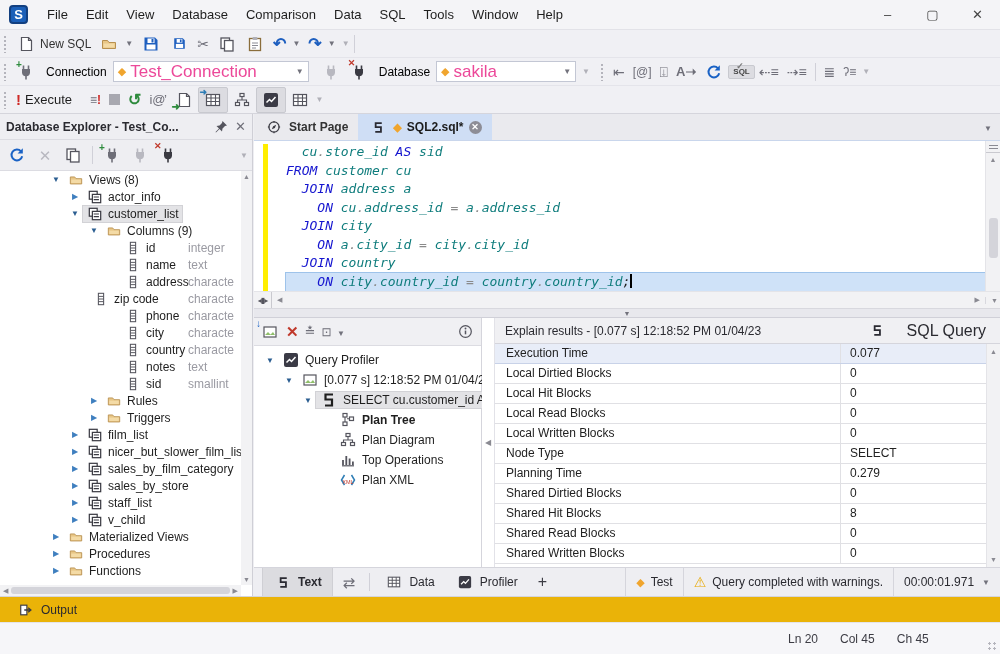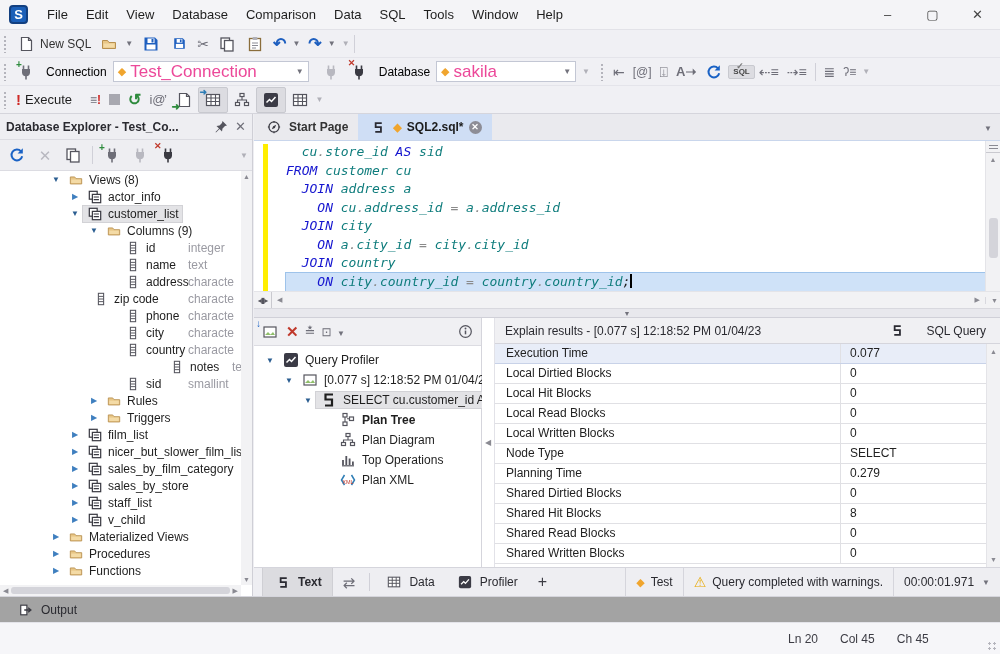--- a/index.html
+++ b/index.html
@@ -115,21 +115,21 @@
   .prof-tree { flex:1; background:#fff; padding-top:4px; }
   .prow { height:20px; display:flex; align-items:center; white-space:nowrap; }
   .prow.selected .lbl-box { background:#e3e3e6; outline:1px solid #d2d2d6; }
   .prow .ico { width:20px; height:18px; }
   .collapse-strip { width:13px; display:flex; align-items:center; justify-content:center;
                     background:#fff; border-right:1px solid #e2e2e8; color:#8a8a92; font-size:8px; }
   .explain-pane { flex:1; display:flex; flex-direction:column; overflow:hidden; }
   .explain-header { height:26px; background:#f0f0f3; border-bottom:1px solid #d5d5dc;
                     display:flex; align-items:center; padding:0 10px; }
   .explain-title { font-size:12px; color:#2a2a30; flex:1; }
-  .sqlquery-btn { display:flex; align-items:center; gap:19px; font-size:12px; color:#2a2a30; padding-right:4px; }
+  .sqlquery-btn { display:flex; align-items:center; gap:19px; font-size:16px; color:#2a2a30; padding-right:4px; }
   .xtable { flex:1; position:relative; overflow:hidden; background:#fff; }
   .xrows { position:absolute; inset:0 14px 0 0; }
   .xrow { height:20px; display:flex; border-bottom:1px solid #e0e0e4; font-size:12px; color:#222; }
   .xrow.selected { background:#e8edf8; border-bottom:1px solid #c8d2e8; }
   .xlabel { width:345px; padding:2px 0 0 11px; }
   .xval { flex:1; border-left:1px solid #e0e0e4; padding:2px 0 0 9px; }
   .x-vscroll { position:absolute; top:0; right:0; bottom:0; width:14px; background:#f2f2f4;
                border-left:1px solid #e4e4e8; display:flex; flex-direction:column; align-items:center;
                justify-content:space-between; font-size:7px; color:#8a8a92; padding:4px 0; }
 
@@ -138,21 +138,21 @@
            display:flex; align-items:center; }
   .btab { display:flex; align-items:center; gap:5px; padding:0 10px; height:28px; font-size:12px; color:#2a2a30; }
   .btab.selected { background:#dcdce0; border-right:1px solid #cfcfd4; font-weight:bold; }
   .btab-right { margin-left:auto; display:flex; align-items:center; height:28px; }
   .status-chip { display:flex; align-items:center; gap:6px; padding:0 10px; height:28px;
                  border-left:1px solid #d5d5dc; font-size:12px; color:#2a2a30; }
   .warn { color:#e8a800; font-size:14px; }
   .elapsed-box { display:flex; align-items:center; gap:6px; }
 
   
-  .outputbar { position:absolute; top:596px; left:0; right:0; height:26px; background:#a3a3a3;
+  .outputbar { position:absolute; top:596px; left:0; right:0; height:26px; background:#eab308;
                border-top:1px solid #d5d5dc; display:flex; align-items:center; padding-left:10px; }
   .output-tab { display:flex; align-items:center; gap:5px; font-size:12px; color:#2a2a30; padding:0 6px; height:100%; }
   .statusbar { position:absolute; top:622px; left:0; right:0; height:32px; background:#f6f6f9;
                border-top:1px solid #e4e4ea; display:flex; align-items:center; }
   .pos-group { position:absolute; left:788px; top:9px; display:flex; gap:22px; font-size:12px; color:#3c3c44; }
   .grip-corner { position:absolute; right:3px; bottom:3px; width:10px; height:10px;
                  background-image:radial-gradient(circle, #b4b4bc 1px, transparent 1.3px);
                  background-size:5px 5px; background-position:bottom right; }
 </style>
 </head>
@@ -629,21 +629,21 @@
             <span class="lbl-box">
               <span class="ico">
                 <svg>
                   <use href="#sym-column"></use>
                 </svg>
               </span>
               <span class="lbl">country</span>
             </span>
             <span class="typ">characte</span>
           </div>
-          <div class="trow" style="padding-left: 105px; margin-left: 44px;">
+          <div class="trow" style="padding-left: 105px;">
             <span class="arrow"></span>
             <span class="lbl-box">
               <span class="ico">
                 <svg>
                   <use href="#sym-column"></use>
                 </svg>
               </span>
               <span class="lbl">notes</span>
             </span>
             <span class="typ">text</span>

